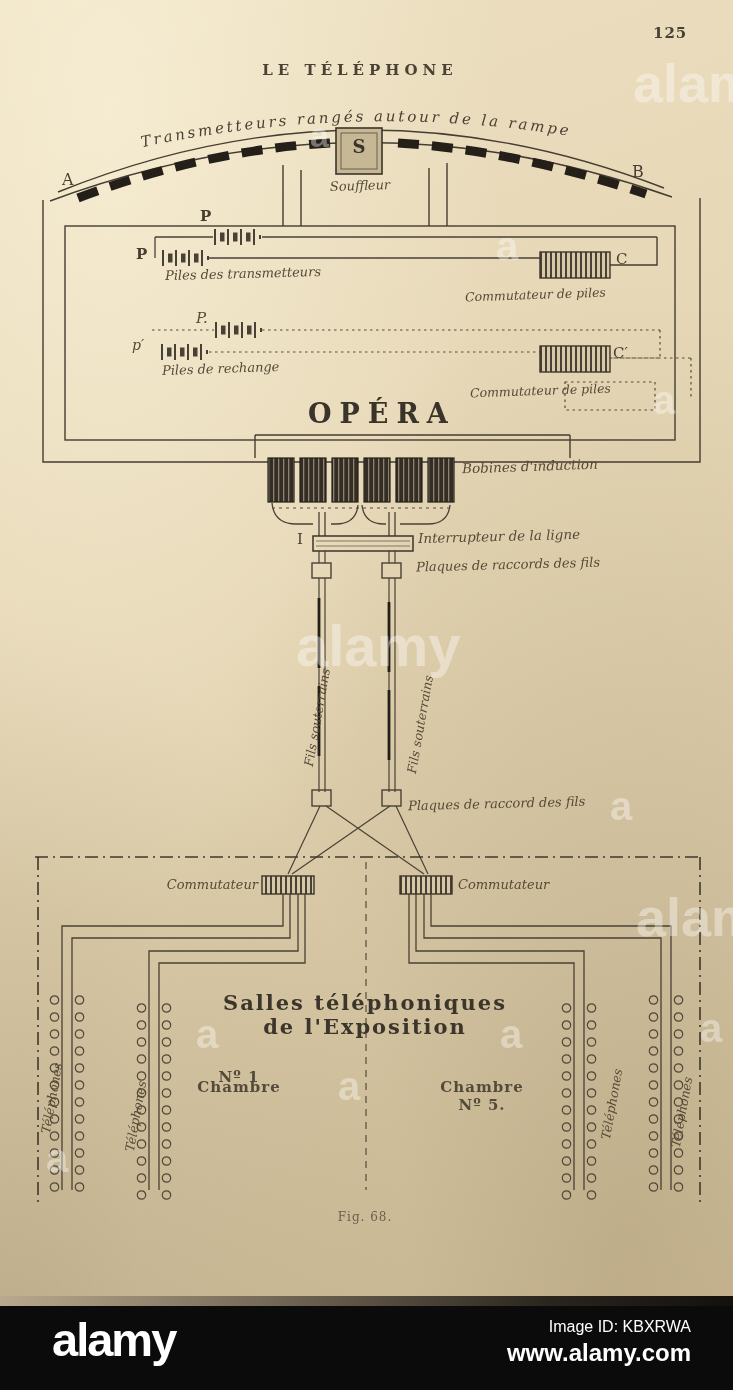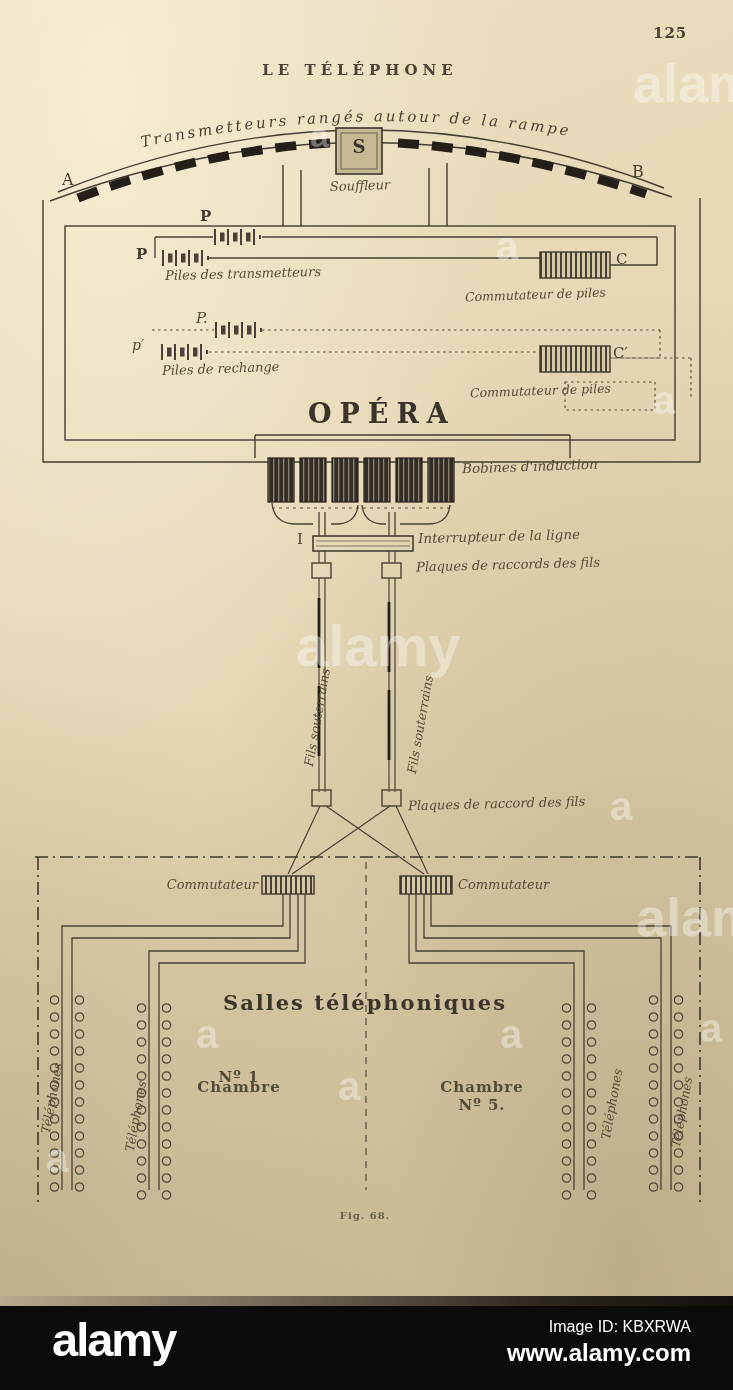--- a/index.html
+++ b/index.html
@@ -221,32 +221,33 @@
 
   <div class="vlabel" style="left:301px;top:765px;">Fils souterrains</div>
   <div class="vlabel" style="left:404px;top:772px;">Fils souterrains</div>
 
   <div class="lbl cur" style="left:408px;top:797px;font-size:13px;transform:rotate(-1.5deg);">Plaques de raccord des fils</div>
 
   <div class="lbl cur rt" style="left:142px;top:878px;width:116px;font-size:13px;">Commutateur</div>
   <div class="lbl cur" style="left:458px;top:878px;font-size:13px;">Commutateur</div>
 
   <div class="lbl ctr" style="left:205px;top:992px;width:320px;font-size:21px;font-weight:bold;letter-spacing:2px;color:#3c352c;">Salles téléphoniques</div>
+  <div class="lbl ctr" style="left:205px;top:1016px;width:320px;font-size:21px;font-weight:bold;letter-spacing:2px;color:#3c352c;">de l'Exposition</div>
 
   <div class="lbl bold15 ctr" style="left:183px;top:1080px;width:112px;">Chambre</div>
   <div class="lbl bold15 ctr" style="left:183px;top:1070px;width:112px;">Nº 1</div>
   <div class="lbl bold15 ctr" style="left:424px;top:1080px;width:116px;">Chambre</div>
   <div class="lbl bold15 ctr" style="left:424px;top:1098px;width:116px;">Nº 5.</div>
 
   <div class="vlabel" style="left:38px;top:1132px;">Téléphones</div>
   <div class="vlabel" style="left:122px;top:1150px;">Téléphones</div>
   <div class="vlabel" style="left:598px;top:1138px;">Téléphones</div>
   <div class="vlabel" style="left:668px;top:1146px;">Téléphones</div>
 
-  <div class="lbl ctr" style="left:310px;top:1211px;width:110px;font-size:10px;color:#6a5f4d;font-weight:bold;letter-spacing:1px;">Fig. 68.</div>
+  <div class="lbl ctr" style="left:310px;top:1211px;width:110px;font-size:12px;color:#6a5f4d;font-weight:normal;letter-spacing:1px;">Fig. 68.</div>
 
   <div class="ghost" style="left:633px;top:52px;font-size:54px;">alam</div>
   <div class="ghost" style="left:310px;top:116px;font-size:34px;">a</div>
   <div class="ghost" style="left:496px;top:224px;font-size:40px;">a</div>
   <div class="ghost" style="left:653px;top:378px;font-size:40px;">a</div>
   <div class="ghost" style="left:296px;top:612px;font-size:58px;">alamy</div>
   <div class="ghost" style="left:610px;top:784px;font-size:40px;">a</div>
   <div class="ghost" style="left:636px;top:886px;font-size:54px;">alam</div>
   <div class="ghost" style="left:196px;top:1012px;font-size:40px;">a</div>
   <div class="ghost" style="left:500px;top:1012px;font-size:40px;">a</div>

